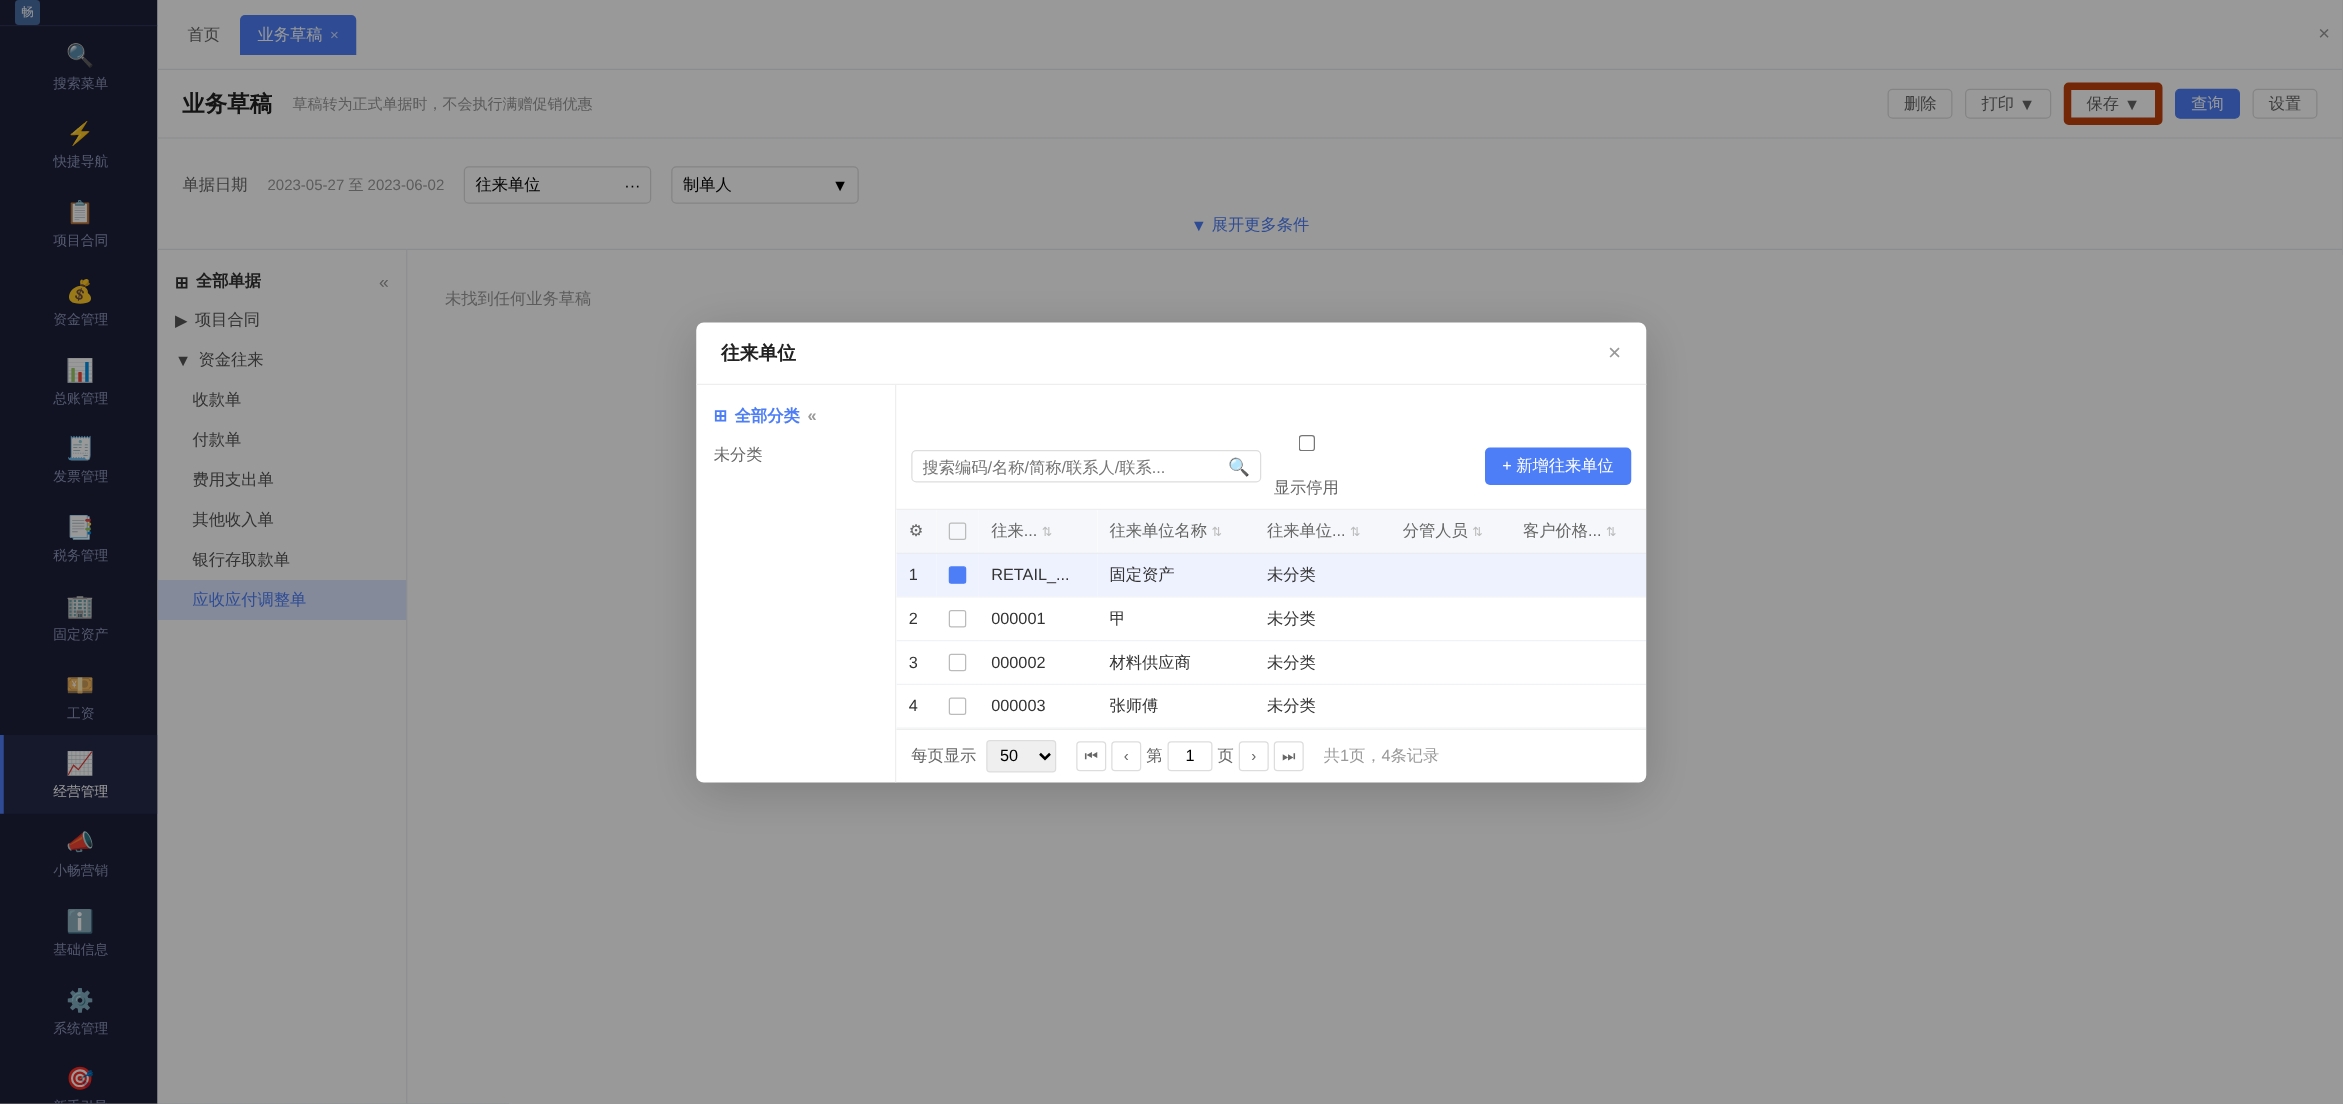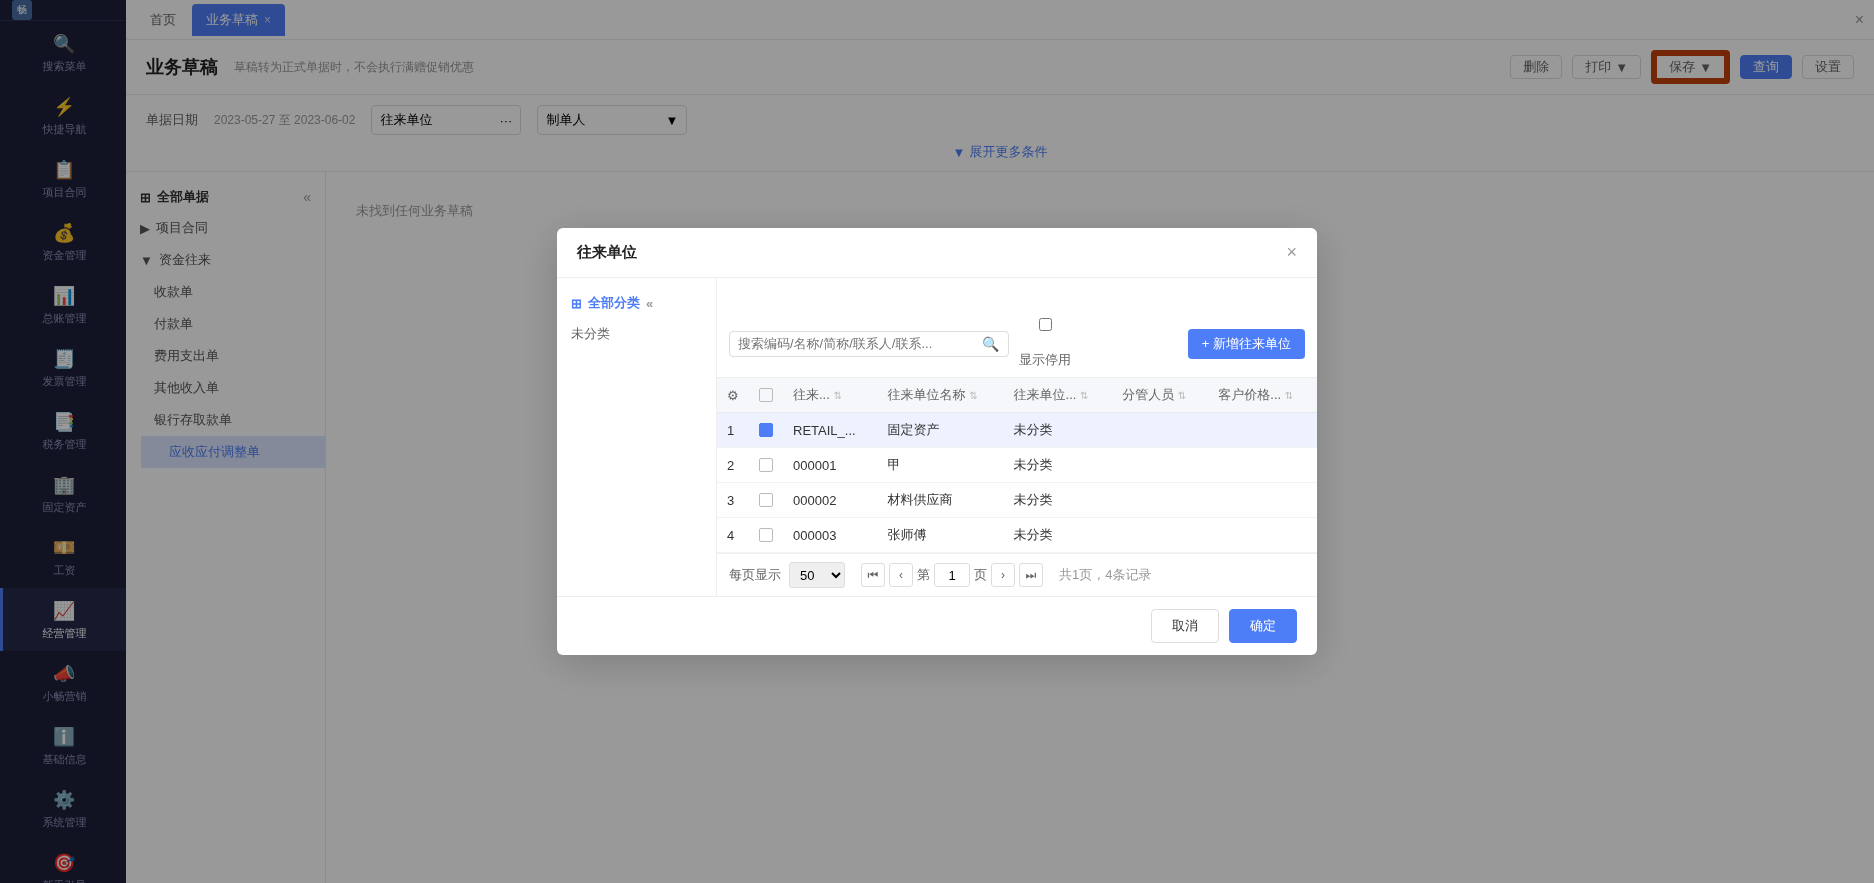--- a/index.html
+++ b/index.html
@@ -16,21 +16,21 @@
     .sidebar-item { display: flex; flex-direction: column; align-items: center; padding: 12px 0 10px; cursor: pointer; border-left: 3px solid transparent; }
     .sidebar-item.active { background: #252a4a; border-left-color: #4d7ef7; }
     .sidebar-item .icon { font-size: 18px; margin-bottom: 4px; }
     .sidebar-item .label { font-size: 11px; color: #8b93b8; }
     .sidebar-item.active .label { color: #fff; }
 
     
     .main-area { flex: 1; display: flex; flex-direction: column; background: #f0f2f5; overflow: hidden; }
 
     
-    .tab-bar { height: 40px; background: #fff; display: flex; align-items: center; border-bottom: 1px solid #e8eaf0; padding: 0 10px; gap: 2px; justify-content: space-between; }
+    .tab-bar { height: 56px; background: #fff; display: flex; align-items: center; border-bottom: 1px solid #e8eaf0; padding: 0 10px; gap: 2px; justify-content: space-between; }
     .tab-bar-left { display: flex; align-items: center; gap: 2px; }
     .tab { height: 32px; padding: 0 14px; display: flex; align-items: center; gap: 6px; border-radius: 4px 4px 0 0; cursor: pointer; font-size: 13px; color: #666; }
     .tab.home { background: transparent; }
     .tab.active { background: #4d7ef7; color: #fff; }
     .tab .close-btn { font-size: 12px; cursor: pointer; opacity: 0.7; }
     .tab-bar-right { font-size: 16px; color: #999; }
 
     
     .page-header { background: #fff; padding: 10px 20px; display: flex; align-items: center; gap: 16px; border-bottom: 1px solid #e8eaf0; }
     .page-title { font-size: 18px; font-weight: 600; color: #222; }
@@ -38,39 +38,39 @@
     .header-actions { margin-left: auto; display: flex; gap: 10px; align-items: center; }
     .btn-action { display: flex; align-items: center; gap: 4px; padding: 2px 12px; border-radius: 4px; cursor: pointer; font-size: 13px; }
     .btn-delete { color: #666; background: #fff; border: 1px solid #ddd; }
     .btn-print { color: #666; background: #fff; border: 1px solid #ddd; }
     .btn-save { color: #666; background: #fff; border: 6px solid #c2410c; }
     .btn-primary { background: #4d7ef7; color: #fff; border: 1px solid #4d7ef7; }
     .btn-settings { color: #666; background: #fff; border: 1px solid #ddd; }
 
     
     .filter-area { background: #fff; padding: 10px 20px; border-bottom: 1px solid #e8eaf0; }
-    .filter-row { display: flex; align-items: center; gap: 16px; flex-wrap: wrap; }
+    .filter-row { display: flex; align-items: center; gap: 16px; flex-wrap: wrap; margin-top: 12px; }
     .filter-label { color: #666; font-size: 13px; white-space: nowrap; }
     .date-btns { display: flex; gap: 4px; }
     .date-btn { padding: 2px 8px; border-radius: 3px; cursor: pointer; font-size: 12px; color: #666; border: 1px solid transparent; }
     .date-btn.active { background: #4d7ef7; color: #fff; border-color: #4d7ef7; }
     .filter-date-range { font-size: 12px; color: #999; }
     .filter-select { height: 30px; border: 1px solid #ddd; border-radius: 4px; padding: 0 8px; font-size: 13px; min-width: 150px; display: flex; align-items: center; justify-content: space-between; cursor: pointer; }
     .expand-btn { display: flex; align-items: center; gap: 4px; cursor: pointer; color: #4d7ef7; font-size: 13px; }
 
     
     .content-area { display: flex; flex: 1; overflow: hidden; }
 
     
     .left-panel { width: 200px; background: #fff; border-right: 1px solid #e8eaf0; padding: 10px 0; flex-shrink: 0; }
     .panel-header { display: flex; align-items: center; justify-content: space-between; padding: 6px 14px; }
     .panel-title { font-size: 13px; font-weight: 600; color: #333; display: flex; align-items: center; gap: 6px; }
     .collapse-btn { cursor: pointer; color: #999; font-size: 14px; }
     .panel-item { padding: 7px 14px; cursor: pointer; font-size: 13px; color: #555; display: flex; align-items: center; gap: 6px; }
-    .panel-item.active { background: #eef2ff; color: #4d7ef7; margin-left: 15px; }
+    .panel-item.active { background: #eef2ff; color: #4d7ef7; }
     .panel-item.sub { padding-left: 28px; }
     .panel-item.highlighted { background: #dce6ff; color: #4d7ef7; }
 
     
     .table-area { flex: 1; background: #fff; overflow: auto; padding: 10px; }
     .empty-hint { color: #999; font-size: 13px; padding: 20px; }
 
     
     .overlay { position: fixed; top: 0; left: 0; right: 0; bottom: 0; background: rgba(0,0,0,0.4); z-index: 100; display: flex; align-items: center; justify-content: center; }
 
@@ -426,18 +426,14 @@
             <input class="dlg-page-input" type="text" value="1" style="">
             <span>页</span>
             <div class="dlg-page-btn">›</div>
             <div class="dlg-page-btn">⏭</div>
           </div>
           <span class="dlg-page-info">共1页，4条记录</span>
         </div>
       </div>
     </div>
 
-    <div class="dlg-actions">
-      <button class="btn-cancel">取消</button>
-      <button class="btn-confirm">确定</button>
-    </div>
   </div>
 </div>
 
 </body></html>

